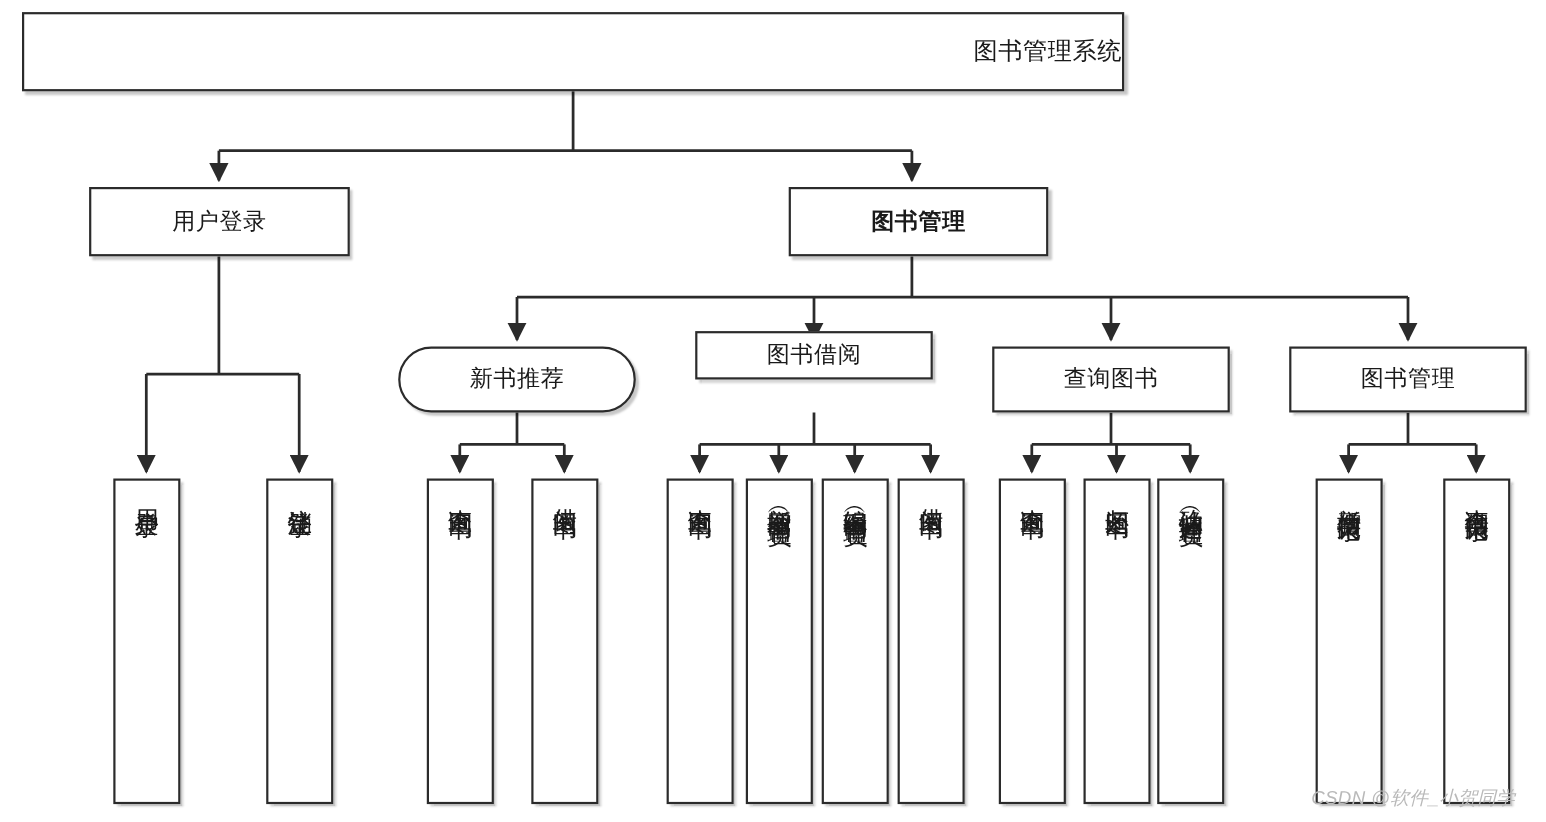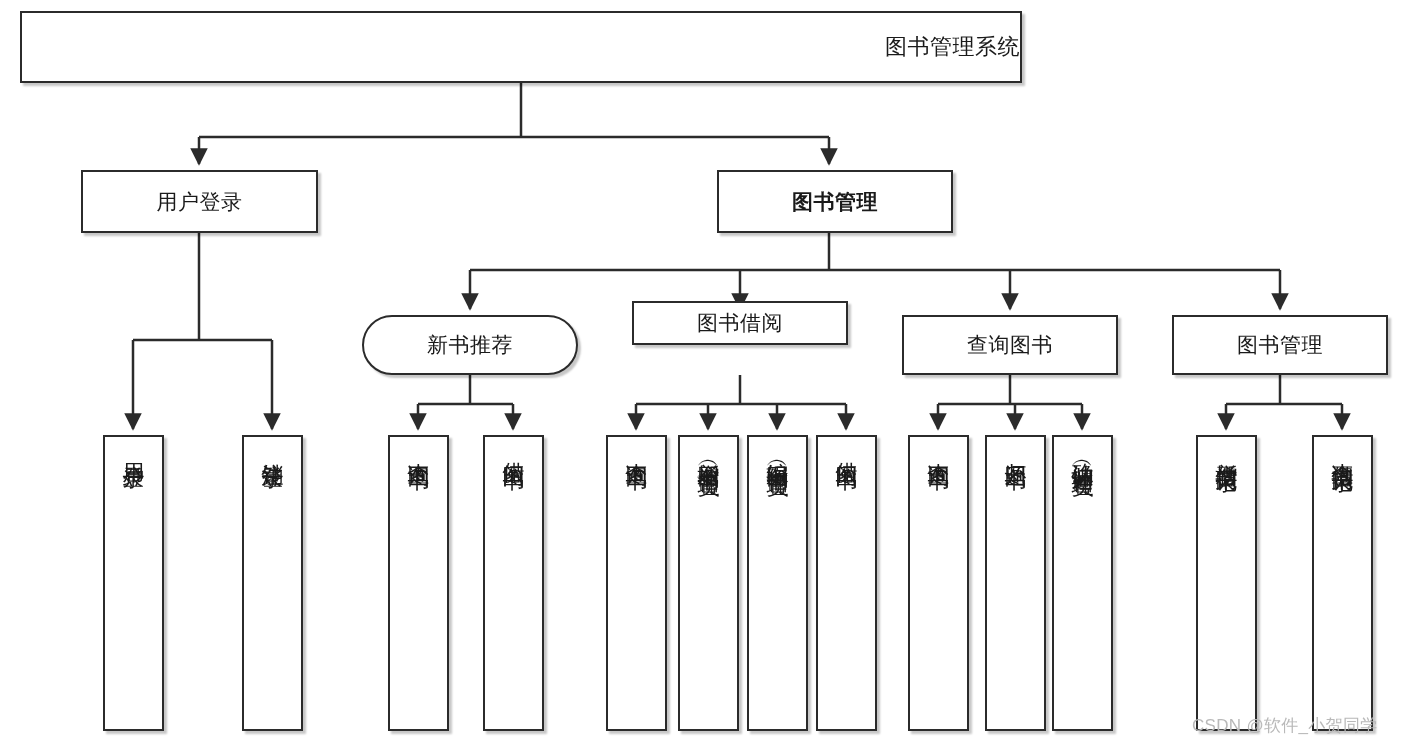--- a/index.html
+++ b/index.html
@@ -185,15 +185,15 @@
     <span class="node-label">确认归还（管理员）</span>
   </div>
 
   <div class="node vertical" style="left:1196px; top:435px; width:61px; height:296px;">
     <span class="node-label">新增借阅记录</span>
   </div>
   <div class="node vertical" style="left:1312px; top:435px; width:61px; height:296px;">
     <span class="node-label">查询借阅记录</span>
   </div>
 
-  <div class="watermark" style="left:1192px; top:714px;">CSDN @软件_小贺同学</div>
+  <div class="watermark" style="left:1192px; top:714px;font-style:italic;">CSDN @软件_小贺同学</div>
 
 </div>
 
 </body></html>

